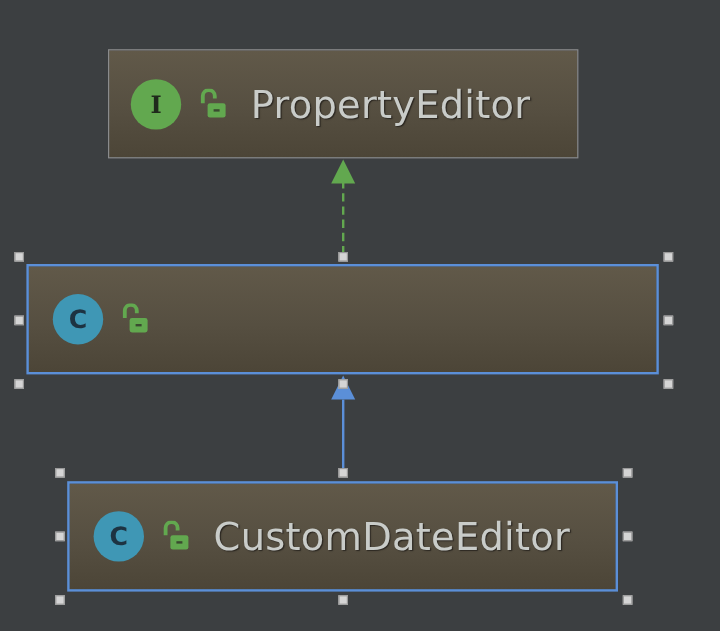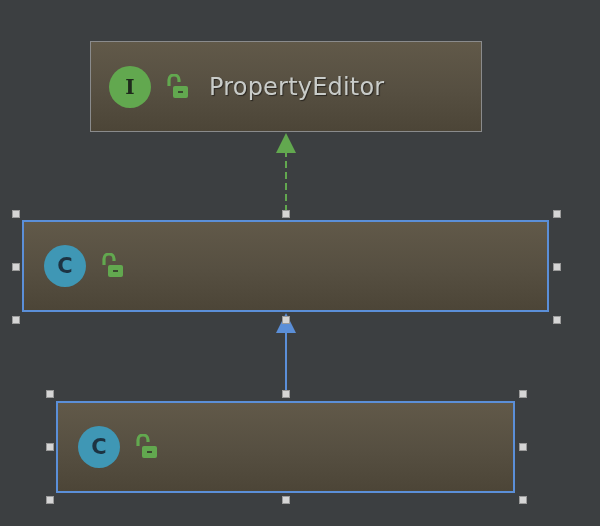--- a/index.html
+++ b/index.html
@@ -19,21 +19,21 @@
     .badge {
       width: 42px; height: 42px; border-radius: 50%;
       display: flex; align-items: center; justify-content: center;
       font-family: "DejaVu Serif", serif; font-weight: bold;
       font-size: 20px; flex: 0 0 auto;
     }
     .badge.iface { background: #62a84f; color: #1f2a1c; }
     .badge.klass { background: #3f97b5; color: #1d3342; font-family: "DejaVu Sans", sans-serif; font-weight: bold; font-size: 21px; }
     .lock { width: 26px; height: 26px; margin-left: 14px; flex: 0 0 auto; }
     .name {
-      color: #c9ccc9; font-size: 24px; margin-left: 18px;
+      color: #c9ccc9; font-size: 32px; margin-left: 18px;
       text-shadow: 1px 1px 1px #2a2620; white-space: nowrap;
       letter-spacing: 0.2px;
     }
     .handle {
       position: absolute; width: 8px; height: 8px;
       background: #d5d5d5; border: 1px solid #9a9a9a;
     }
     svg.edges { position: absolute; left: 0; top: 0; }
   </style>
 </head>
@@ -73,20 +73,21 @@
     </svg>
   </div>
 
   <div class="node selected" style="left:56px; top:401px; width:459px; height:92px; padding-left:20px;">
     <div class="badge klass">C</div>
     <svg class="lock" viewBox="0 0 26 26">
       <path d="M4 12 V6 a5 5 0 0 1 10 0 V8" fill="none" stroke="#62a84f" stroke-width="3.2"></path>
       <rect x="8" y="12" width="15" height="12" rx="2" fill="#62a84f"></rect>
       <rect x="13" y="17" width="5" height="2" fill="#3a4a30"></rect>
     </svg>
+    <span class="name">CustomDateEditor</span>
   </div>
 
   <div class="handle" style="left:12px; top:210px;"></div>
   <div class="handle" style="left:282px; top:210px;"></div>
   <div class="handle" style="left:553px; top:210px;"></div>
   <div class="handle" style="left:12px; top:263px;"></div>
   <div class="handle" style="left:553px; top:263px;"></div>
   <div class="handle" style="left:12px; top:316px;"></div>
   <div class="handle" style="left:282px; top:316px;"></div>
   <div class="handle" style="left:553px; top:316px;"></div>

